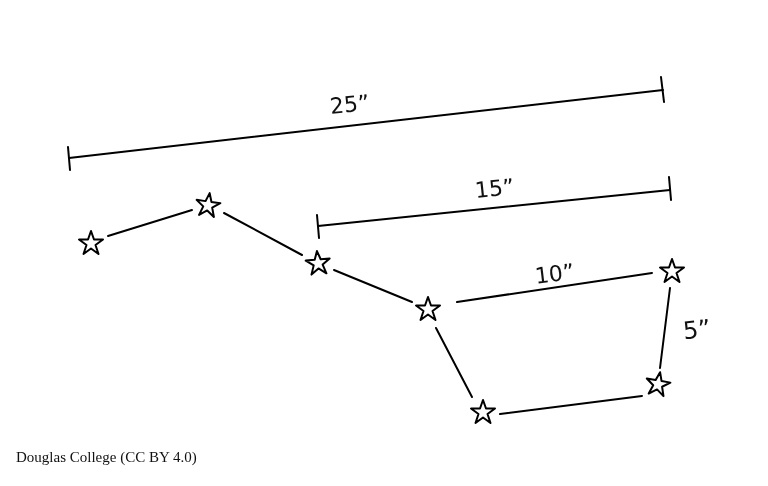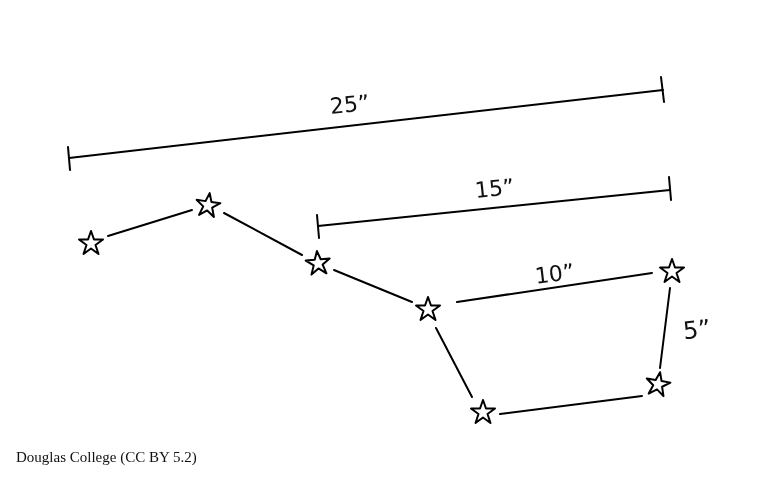--- a/index.html
+++ b/index.html
@@ -49,13 +49,13 @@
     <use href="#star-shape" class="star" transform="translate(91,243)"></use>
     <use href="#star-shape" class="star" transform="translate(208,205) rotate(8)"></use>
     <use href="#star-shape" class="star" transform="translate(318,263) rotate(-5)"></use>
     <use href="#star-shape" class="star" transform="translate(428,309)"></use>
     <use href="#star-shape" class="star" transform="translate(483,412)"></use>
     <use href="#star-shape" class="star" transform="translate(658,384) rotate(10)"></use>
     <use href="#star-shape" class="star" transform="translate(672,271)"></use>
   </g>
 </svg>
 
-<div class="credit">Douglas College (CC BY 5.2)</div>
+<div class="credit">Douglas College (CC BY 4.0)</div>
 
 </body></html>

